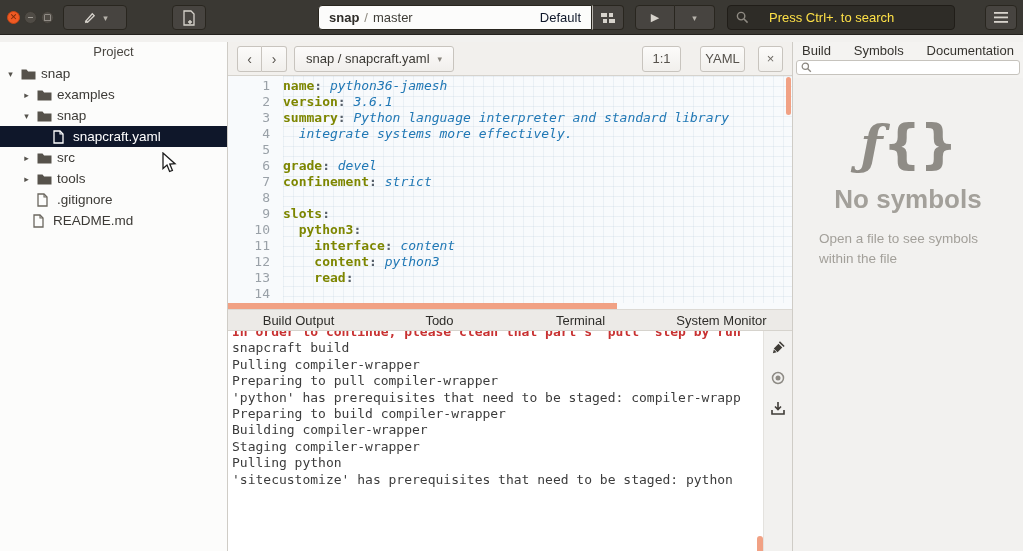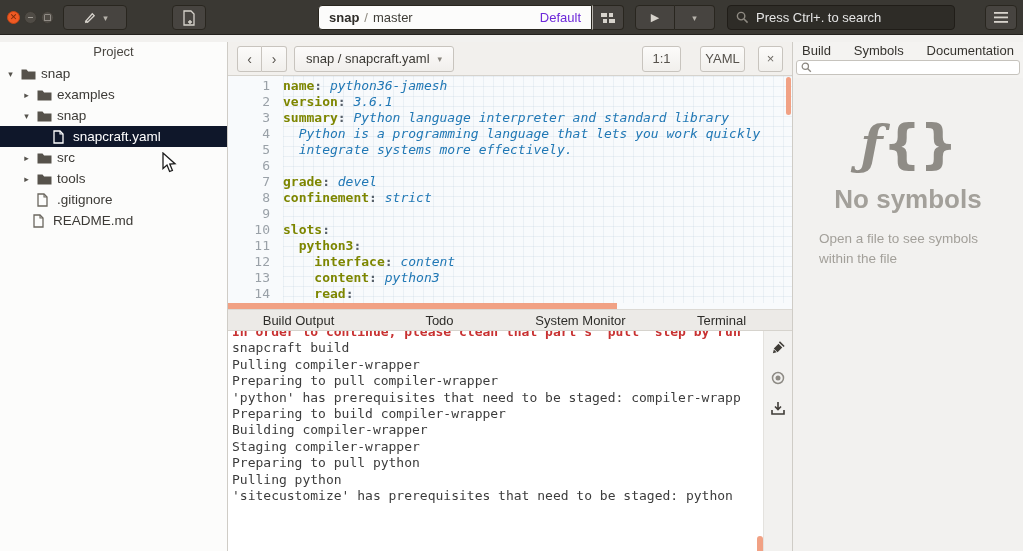--- a/index.html
+++ b/index.html
@@ -12,25 +12,25 @@
   .winctl { position:absolute; left:7px; top:11px; display:flex; gap:4px; }
   .wc { width:13px; height:13px; border-radius:50%; display:flex; align-items:center; justify-content:center; font-size:9px; line-height:1; }
   .wc-close { background:#ef5a24; color:#7b2c0a; border:1px solid #c74614; }
   .wc-dim   { background:#4f4b45; color:#c9c5be; border:1px solid #3a3731; }
   .tb-btn { position:absolute; top:5px; height:25px; background:#474440; border:1px solid #29261f; border-radius:4px; color:#d7d3cc; display:flex; align-items:center; justify-content:center; gap:6px; }
   .caret { font-size:9px; color:#b7b3ab; }
   .omnibar { position:absolute; left:318px; top:5px; width:274px; height:25px; background:#fcfcfb; border:1px solid #29261f; border-radius:4px 0 0 4px; display:flex; align-items:center; padding:0 10px; }
   .omni-project { font-weight:bold; color:#2f2d29; }
   .omni-sep { color:#8d897f; margin:0 5px; }
   .omni-branch { color:#3f3d37; }
-  .omni-config { margin-left:auto; color:#6d28d9;padding-left:19px; }
+  .omni-config { margin-left:auto; color:#0f172a;padding-left:19px; }
   .cfg-btn { left:592px; width:32px; border-radius:0 4px 4px 0; border-left:1px solid #b9b5ae; }
   .run-play { left:635px; width:40px; border-radius:4px 0 0 4px; font-size:11px; }
   .run-caret { left:675px; width:40px; border-radius:0 4px 4px 0; border-left:none; }
-  .tb-search { position:absolute; left:727px; top:5px; width:228px; height:25px; background:#2e2c27; border:1px solid #201d18; border-radius:4px; display:flex; align-items:center; padding:0 8px; gap:7px; color:#e5e5e5; }
+  .tb-search { position:absolute; left:727px; top:5px; width:228px; height:25px; background:#2e2c27; border:1px solid #201d18; border-radius:4px; display:flex; align-items:center; padding:0 8px; gap:20px; color:#fde047; }
   .menu-btn { left:985px; width:32px; }
 
   
   .main { position:absolute; top:42px; left:0; width:1023px; height:516px; display:flex; }
   .sidebar { width:228px; background:#fcfcfb; border-right:1px solid #cfccc6; display:flex; flex-direction:column; }
   .center { width:564px; display:flex; flex-direction:column; background:#f8fafc; }
   .rightpanel { width:231px; background:#f3f2f0; display:flex; flex-direction:column; }
 
   
   .sb-title { height:19px; text-align:center; color:#4a4742; padding-top:2px; }
@@ -274,21 +274,20 @@
             <div class="num">11</div>
             <div class="num">12</div>
             <div class="num">13</div>
             <div class="num">14</div>
             <div class="num">15</div>
           </div>
         <div class="code">
             <div class="code-line"><span class="syn-k">name</span><span class="syn-p">: </span><span class="syn-v">python36-jamesh</span></div>
             <div class="code-line"><span class="syn-k">version</span><span class="syn-p">: </span><span class="syn-v">3.6.1</span></div>
             <div class="code-line"><span class="syn-k">summary</span><span class="syn-p">: </span><span class="syn-v">Python language interpreter and standard library</span></div>
-            <div class="code-line"><span class="syn-v">  Python is a programming language that lets you work quickly</span></div>
             <div class="code-line"><span class="syn-v">  integrate systems more effectively.</span></div>
             <div class="code-line"></div>
             <div class="code-line"><span class="syn-k">grade</span><span class="syn-p">: </span><span class="syn-v">devel</span></div>
             <div class="code-line"><span class="syn-k">confinement</span><span class="syn-p">: </span><span class="syn-v">strict</span></div>
             <div class="code-line"></div>
             <div class="code-line"><span class="syn-k">slots</span><span class="syn-p">:</span></div>
             <div class="code-line"><span class="syn-k">  python3</span><span class="syn-p">:</span></div>
             <div class="code-line"><span class="syn-k">    interface</span><span class="syn-p">: </span><span class="syn-v">content</span></div>
             <div class="code-line"><span class="syn-k">    content</span><span class="syn-p">: </span><span class="syn-v">python3</span></div>
             <div class="code-line"><span class="syn-k">    read</span><span class="syn-p">:</span></div>
@@ -296,36 +295,35 @@
         <div class="ed-vscroll"></div>
       </div>
 
       <div class="progress">
         <div class="progress-fill" style="width: 69%;"></div>
       </div>
 
       <div class="bp-tabs">
           <div class="bp-tab">Build Output</div>
           <div class="bp-tab">Todo</div>
+          <div class="bp-tab">Terminal</div>
           <div class="bp-tab">System Monitor</div>
-          <div class="bp-tab">Terminal</div>
         </div>
 
       <div class="bp-body">
         <div class="out-wrap">
           <div class="out-lines">
               <div class="out-line error">In order to continue, please clean that part's 'pull' step by run</div>
               <div class="out-line">snapcraft build</div>
               <div class="out-line">Pulling compiler-wrapper</div>
               <div class="out-line">Preparing to pull compiler-wrapper</div>
               <div class="out-line">'python' has prerequisites that need to be staged: compiler-wrapp</div>
               <div class="out-line">Preparing to build compiler-wrapper</div>
               <div class="out-line">Building compiler-wrapper</div>
               <div class="out-line">Staging compiler-wrapper</div>
-              <div class="out-line">Preparing to pull python</div>
               <div class="out-line">Pulling python</div>
               <div class="out-line">'sitecustomize' has prerequisites that need to be staged: python</div>
             </div>
           <div class="out-vscroll"></div>
         </div>
         <div class="bp-tools">
           <svg width="15" height="15" viewBox="0 0 16 16">
             <path d="M9 2 L14 7" stroke="#3f3c37" stroke-width="1.6"></path>
             <path d="M3 9 L8 4 L12 8 L7 13 Z M2 14 l4-1 -3-3 Z" fill="#3f3c37"></path>
           </svg>

